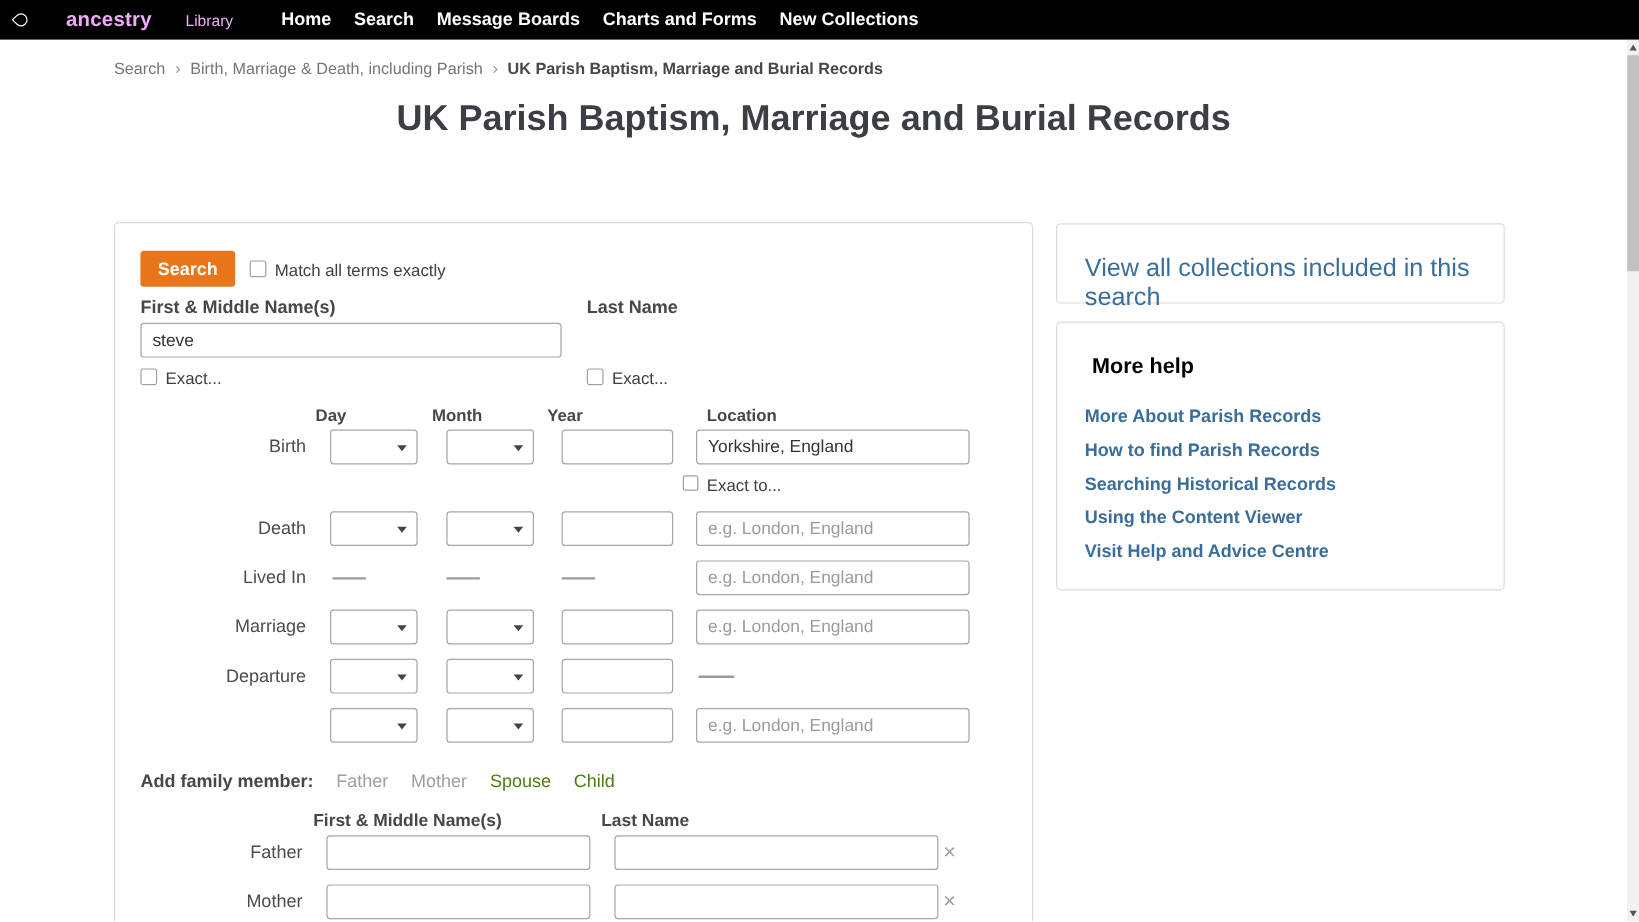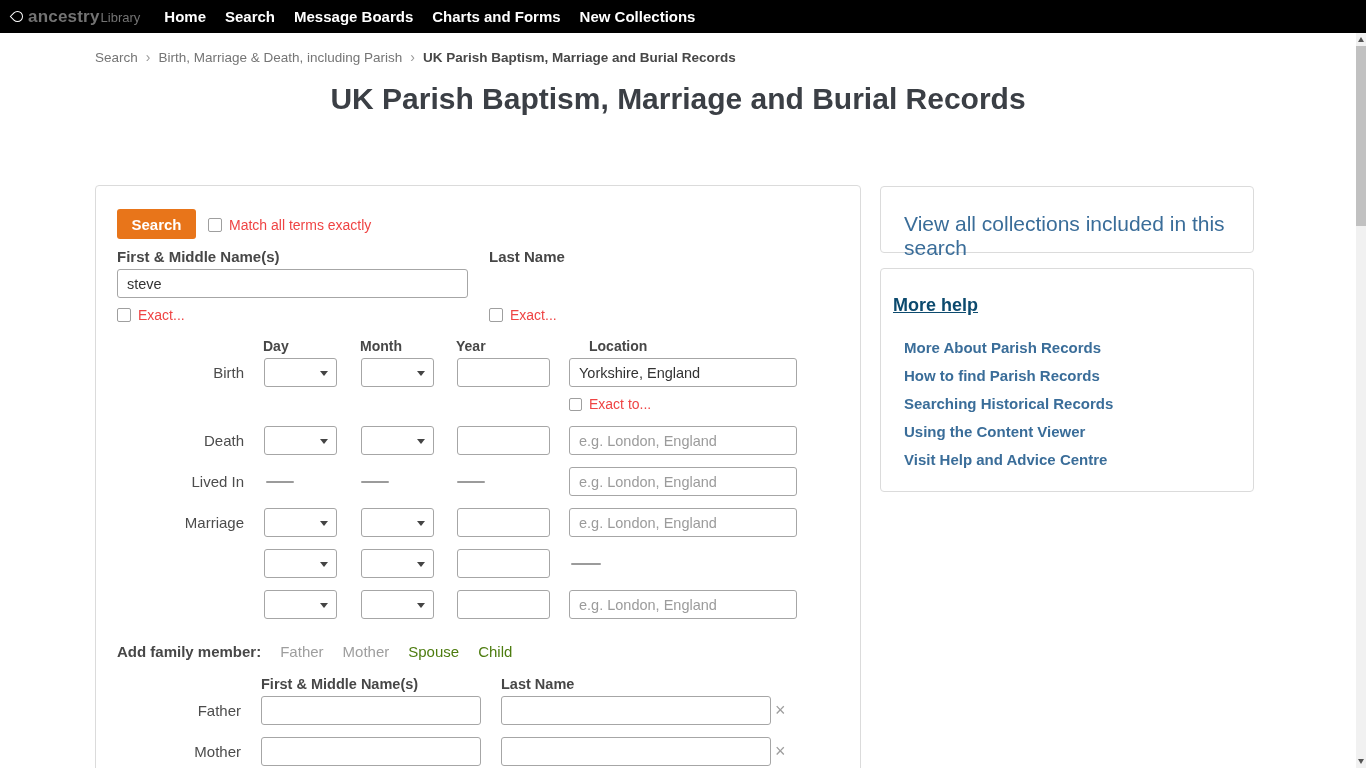--- a/index.html
+++ b/index.html
@@ -1,68 +1,68 @@
 <!DOCTYPE html>
 <html><head>
 <meta charset="utf-8">
 <style>
   * { box-sizing: border-box; margin: 0; padding: 0; }
   body { font-family: "Liberation Sans", sans-serif; background: #fff; }
   .viewport { position: relative; width: 1366px; height: 768px; overflow: hidden; background: #fff; }
 
   
   .topnav { position: absolute; left: 0; top: 0; width: 1366px; height: 33px; background: #000; display: flex; align-items: center; padding-left: 12px; z-index: 5; }
-  .brand { display: flex; align-items: baseline; color: #737373; margin-right: 24px; cursor: pointer; }
+  .brand { display: flex; align-items: baseline; color: #f0abfc; margin-right: 40px; cursor: pointer; gap: 27px; }
   .leaf { width: 11px; height: 11px; border: 1.5px solid #fff; border-radius: 0 50% 50% 50%; transform: rotate(-45deg); align-self: center; margin-right: 5px; }
   .brand-primary { font-size: 17px; font-weight: 700; letter-spacing: .2px; }
   .brand-secondary { font-size: 13px; font-weight: 400; margin-left: 1px; }
   .nav-items { display: flex; gap: 19px; }
   .nav-item { color: #fff; font-size: 15px; font-weight: 700; cursor: pointer; white-space: nowrap; }
 
   
   .breadcrumb { position: absolute; left: 95px; top: 49px; display: flex; align-items: center; gap: 8px; font-size: 13.5px; }
   .crumb-link { color: #757575; cursor: pointer; }
   .crumb-sep { color: #9a9a9a; font-size: 14px; }
   .crumb-current { color: #474747; font-weight: 700; }
 
   .page-title { position: absolute; left: 0; top: 82px; width: 1356px; text-align: center; font-size: 30px; font-weight: 700; color: #3b3f45; }
 
   .card { position: absolute; background: #fff; border: 1px solid #dbdbdb; border-radius: 4px; }
   .main-card { left: 95px; top: 185px; width: 766px; height: 640px; }
 
   .search-btn { position: absolute; left: 21px; top: 23px; width: 79px; height: 30px; background: #E8751A; color: #fff; border: none; border-radius: 3px; font-family: "Liberation Sans", sans-serif; font-size: 15px; font-weight: 700; cursor: pointer; }
 
   .checkbox { width: 14px; height: 14px; min-width: 14px; border: 1px solid #9f9f9f; border-radius: 2px; background: #fff; display: inline-block; cursor: pointer; }
-  .check-group { position: absolute; display: flex; align-items: center; gap: 7px; font-size: 14px; color: #ef4444; }
+  .check-group { position: absolute; display: flex; align-items: flex-start; gap: 7px; font-size: 14px; color: #404040; }
 
   .field-label { position: absolute; font-size: 15px; font-weight: 700; color: #474747; }
   .text-input { position: absolute; height: 29px; border: 1px solid #a6a6a6; border-radius: 3px; padding: 0 9px; font-family: "Liberation Sans", sans-serif; font-size: 14.5px; color: #333; background: #fff; }
   .text-input::placeholder { color: #9b9b9b; opacity: 1; }
 
   .col-header { position: absolute; font-size: 14px; font-weight: 700; color: #474747; }
 
-  .event-row { position: absolute; left: 0; width: 100%; height: 29px; }
+  .event-row { position: absolute; left: 11px; width: 100%; height: 29px; }
   .row-label { position: absolute; left: 0; top: 0; width: 148px; text-align: right; font-size: 15px; color: #4c4c4c; line-height: 29px; }
   .select { position: absolute; top: 0; height: 29px; background: #fff; border: 1px solid #a6a6a6; border-radius: 3px; cursor: pointer; }
   .caret { position: absolute; right: 8px; top: 12px; width: 0; height: 0; border-left: 4px solid transparent; border-right: 4px solid transparent; border-top: 5px solid #444; }
   .dash { position: absolute; top: 14px; height: 2px; background: #9b9b9b; border-radius: 1px; }
 
   .family-bar { position: absolute; left: 21px; top: 457px; display: flex; align-items: center; gap: 19px; font-size: 15px; }
   .family-label { font-weight: 700; color: #474747; }
   .family-opt { cursor: pointer; }
   .family-opt.muted { color: #9e9e9e; cursor: default; }
   .family-opt.link { color: #4d7c0f; }
 
   .close-x { position: absolute; top: 4px; font-size: 18px; color: #9e9e9e; cursor: pointer; line-height: 20px; }
 
   .side-card1 { left: 880px; top: 186px; width: 374px; height: 67px; }
   .side-card2 { left: 880px; top: 268px; width: 374px; height: 224px; }
   .link { color: #3A6D99; cursor: pointer; }
   .collections-link { position: absolute; left: 23px; top: 25px; font-size: 21px; }
-  .more-help-title { position: absolute; left: 12px; top: 26px; font-size: 18px; font-weight: 700; color: #0c4a6e; text-decoration: underline; }
+  .more-help-title { position: absolute; left: 29px; top: 26px; font-size: 18px; font-weight: 700; color: #000000; }
   .help-links { position: absolute; left: 23px; top: 70px; display: flex; flex-direction: column; gap: 11px; font-size: 15px; line-height: 17px; font-weight: bold; }
 
   .scrollbar { position: absolute; right: 0; top: 33px; width: 10px; height: 735px; background: #f1f1f1; }
   .sb-thumb { position: absolute; left: 0; top: 13px; width: 10px; height: 180px; background: #c1c1c1; }
   .sb-arrow { position: absolute; left: 2px; width: 0; height: 0; border-left: 3px solid transparent; border-right: 3px solid transparent; }
   .sb-arrow.up { top: 4px; border-bottom: 5px solid #555; }
   .sb-arrow.down { bottom: 4px; border-top: 5px solid #555; }
 </style>
 </head>
 <body>
@@ -162,20 +162,21 @@
           <span class="caret"></span>
         </div>
       <div class="select" style="left:265px; width:73px;">
           <span class="caret"></span>
         </div>
       <input class="text-input" style="left: 361px; top: 0px; width: 93px;">
       <input class="text-input" style="left: 473px; top: 0px; width: 228px;" placeholder="e.g. London, England">
     </div>
 
     <div class="event-row" style="top:363px;">
+      <div class="row-label">Departure</div>
       <div class="select" style="left:168px; width:73px;">
           <span class="caret"></span>
         </div>
       <div class="select" style="left:265px; width:73px;">
           <span class="caret"></span>
         </div>
       <input class="text-input" style="left: 361px; top: 0px; width: 93px;">
       <div class="dash" style="left:475px; width:30px;"></div>
     </div>
 

